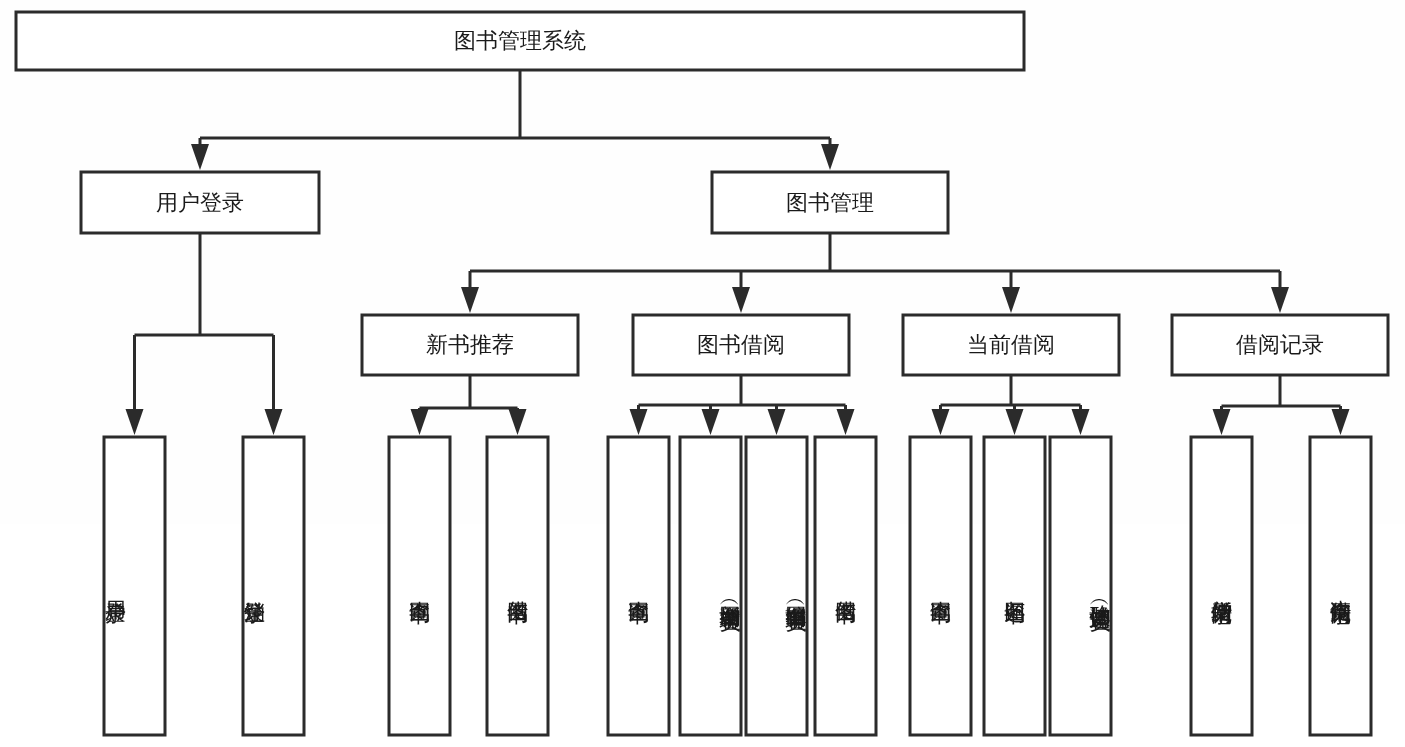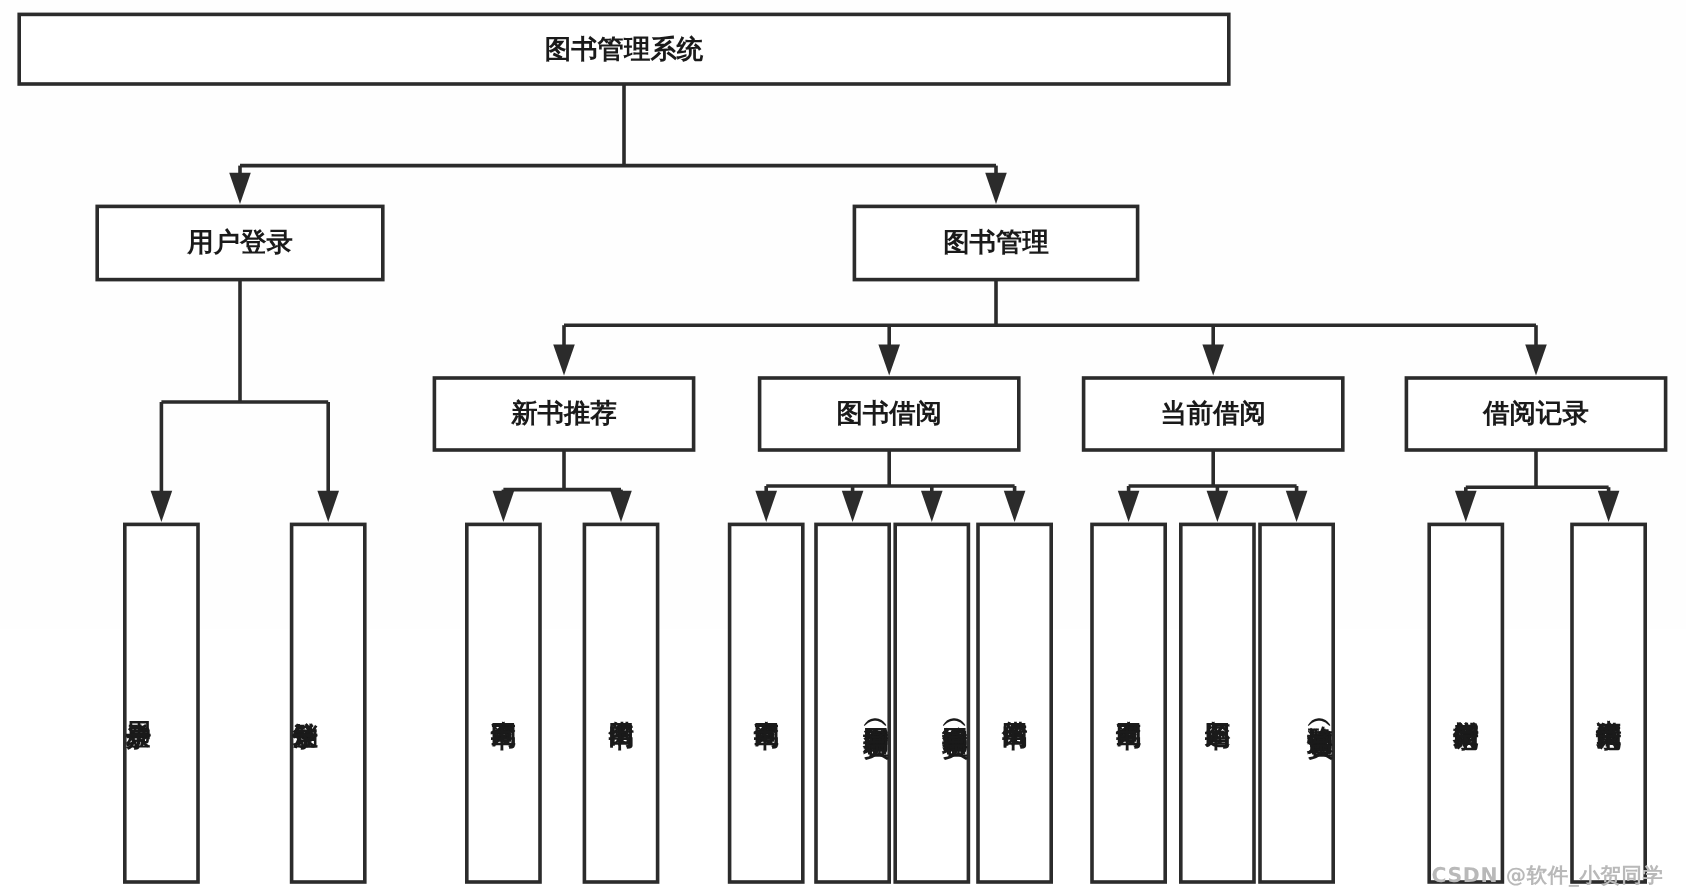--- a/index.html
+++ b/index.html
@@ -3,21 +3,21 @@
 <meta charset="utf-8">
 <title>图书管理系统 结构图</title>
 <style>
   html,body{margin:0;padding:0;}
   body{
     width:1405px;height:747px;
     background:#ffffff;
     font-family:"DejaVu Sans","Liberation Sans",sans-serif;
     overflow:hidden;
   }
-  #diagram-root{position:relative;width:1405px;height:524px;background:#fefefe;font-weight:bold;}
+  #diagram-root{position:relative;width:1405px;height:524px;background:#fefefe;}
   svg#tree-svg{position:absolute;left:0;top:0;width:1405px;height:747px;}
   .node-box{fill:#ffffff;stroke:#2b2b2b;stroke-width:3;}
   .connector{stroke:#2b2b2b;stroke-width:3;fill:none;}
   .arrow-head{fill:#2b2b2b;}
   .node-label-h{
     font-family:"DejaVu Sans","Liberation Sans",sans-serif;
     font-size:22px;fill:#1a1a1a;text-anchor:middle;
     dominant-baseline:middle;
   }
   .vert-text-wrap{
@@ -137,14 +137,13 @@
       <div class="vert-text-wrap" style="left: 608px; top: 437px; width: 61px; height: 298px; justify-content: center;">查询图书</div>
       <div class="vert-text-wrap" style="left: 680px; top: 437px; width: 61px; height: 298px; justify-content: flex-start; padding-top: 6px;">新增图书（管理员）</div>
       <div class="vert-text-wrap" style="left: 746px; top: 437px; width: 61px; height: 298px; justify-content: flex-start; padding-top: 6px;">编辑图书（管理员）</div>
       <div class="vert-text-wrap" style="left: 815px; top: 437px; width: 61px; height: 298px; justify-content: center;">借阅图书</div>
       <div class="vert-text-wrap" style="left: 910px; top: 437px; width: 61px; height: 298px; justify-content: center;">查询图书</div>
       <div class="vert-text-wrap" style="left: 984px; top: 437px; width: 61px; height: 298px; justify-content: center;">归还图书</div>
       <div class="vert-text-wrap" style="left: 1050px; top: 437px; width: 61px; height: 298px; justify-content: flex-start; padding-top: 6px;">确认归还（管理员）</div>
       <div class="vert-text-wrap" style="left: 1191px; top: 437px; width: 61px; height: 298px; justify-content: center;">新增借阅记录</div>
       <div class="vert-text-wrap" style="left: 1310px; top: 437px; width: 61px; height: 298px; justify-content: center;">查询借阅记录</div>
     </div>
-  <div class="watermark" style="left: 1193px; top: 718px;">CSDN @软件_小贺同学</div>
 </div>
 
 </body></html>

